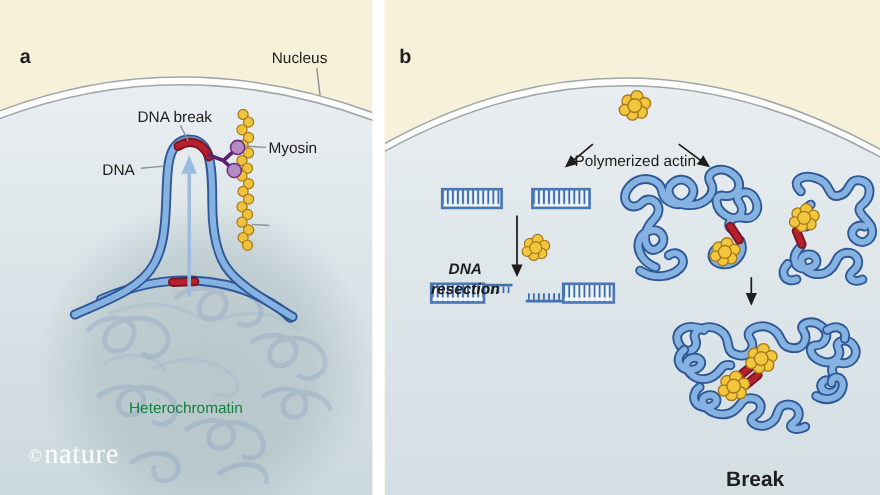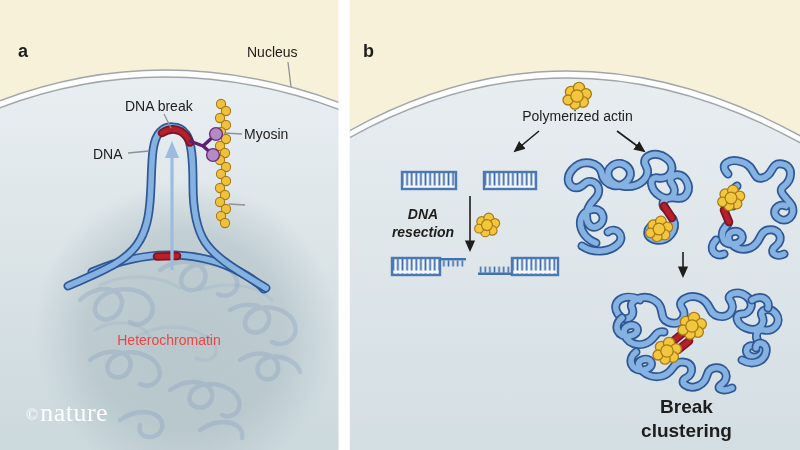--- a/index.html
+++ b/index.html
@@ -3,22 +3,22 @@
 <meta charset="utf-8">
 <style>
   html,body{margin:0;padding:0;background:#fff;}
   #fig{position:relative;width:800px;height:450px;overflow:hidden;
        font-family:"Liberation Sans",sans-serif;}
   #fig svg{position:absolute;left:0;top:0;}
   .lbl{position:absolute;color:#1d1d1b;font-size:14px;line-height:1.28;
        white-space:normal;}
   .bold{font-weight:700;}
   .panel-letter{font-size:18px;font-weight:700;}
-  .center{text-align:center;}
-  .white{color:#ef4444;}
+  .center{text-align:center;margin-top:30px;}
+  .white{color:#15803d;}
   .logo{position:absolute;left:26px;top:398px;display:flex;align-items:center;
         color:#ffffff;font-family:"Liberation Serif",serif;}
   .logo .cc{font-size:16px;margin-right:2px;position:relative;top:2px;}
   .logo .nm{font-size:26px;letter-spacing:.5px;}
   .tube-d{fill:none;stroke:#2e5796;stroke-width:9;stroke-linecap:round;stroke-linejoin:round;}
   .tube-l{fill:none;stroke:#85b2e1;stroke-width:5.6;stroke-linecap:round;stroke-linejoin:round;}
   .red-d{fill:none;stroke:#7c1625;stroke-width:8.6;stroke-linecap:round;}
   .red-l{fill:none;stroke:#b5202c;stroke-width:5;stroke-linecap:round;}
   .squig{fill:none;stroke:#8099bd;stroke-width:4.5;opacity:.3;stroke-linecap:round;}
   .squig2{fill:none;stroke:#93a9c4;stroke-width:3.2;opacity:.22;stroke-linecap:round;}

